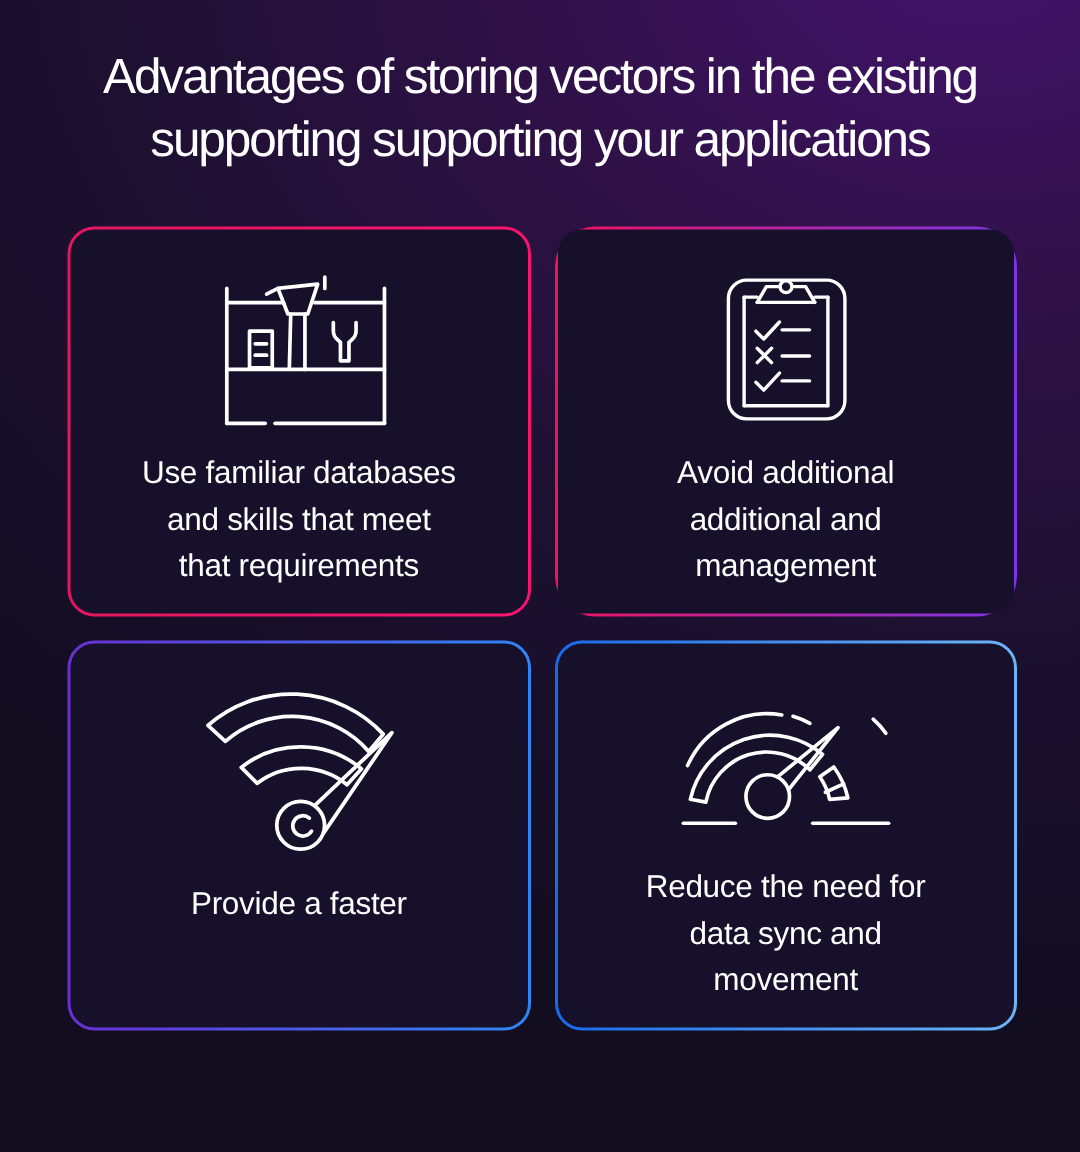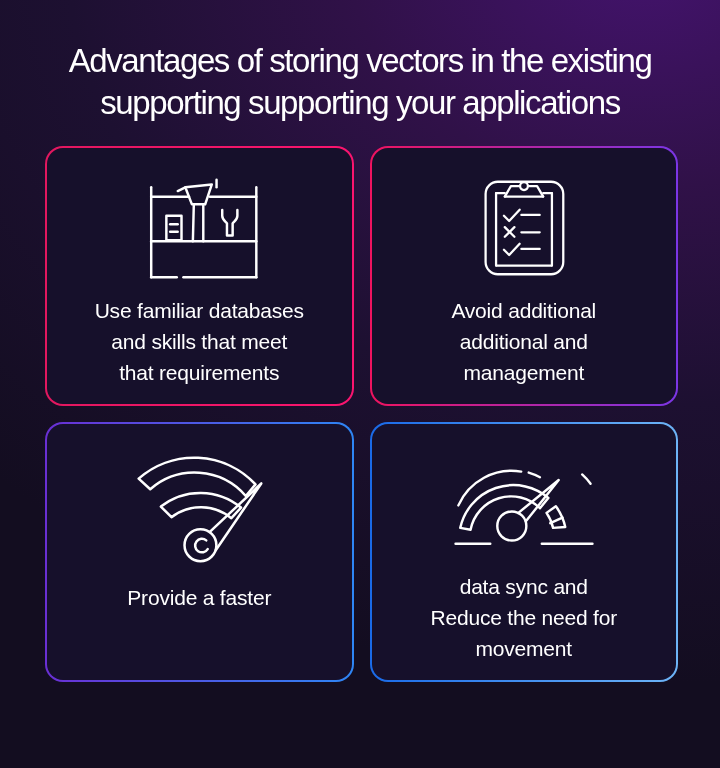--- a/index.html
+++ b/index.html
@@ -4,30 +4,30 @@
 <style>
   html,body{margin:0;padding:0;}
   body{
     width:720px;height:768px;overflow:hidden;
     font-family:"Liberation Sans", sans-serif;
     background:
       radial-gradient(130% 95% at 90% -6%, #44136e 0%, #301148 32%, #1d1031 62%, #130d20 100%);
     color:#fff;
   }
   .title{
-    margin:40px auto 0;
+    margin:30px auto 0;
     text-align:center;
     font-size:33px;
     line-height:42px;
     letter-spacing:-1.4px;
     font-weight:500;
     color:#ffffff;
   }
   .grid{
-    margin:22px 42px 0 45px;
+    margin:37px 42px 0 45px;
     display:grid;
     grid-template-columns:1fr 1fr;
     column-gap:33px;
     row-gap:38px;
     gap:16px;
   }
   .card{
     height:260px;
     border-radius:18px;
     padding:2px;
@@ -90,21 +90,21 @@
         </svg>
       </div>
       <div class="card-text">
         <div>Use familiar databases</div>
         <div>and skills that meet</div>
         <div>that requirements</div>
       </div>
     </div>
   </div>
 
-  <div class="card" style="background: linear-gradient(90deg, rgb(239, 19, 95), rgb(123, 54, 230));">
+  <div class="card" style="background: linear-gradient(90deg, rgb(239, 19, 95), rgb(123, 54, 230)); border-radius: 27px;">
     <div class="card-inner">
       <div class="icon-wrap">
         <svg width="96" height="114" viewBox="0 0 110 130">
           <rect x="11" y="12" width="89" height="106" rx="14"></rect>
           <path d="M23 25 V108"></path>
             <path d="M87 25 V108"></path>
           <path d="M23 25 H33"></path>
             <path d="M77 25 H87"></path>
           <path d="M23 108 H87"></path>
           <path d="M33 29 L40 17 H49"></path>
@@ -155,20 +155,20 @@
           <path d="M7 82 A58 58 0 0 1 101 50 L92 61 A44 44 0 0 0 18 84 Z"></path>
           <path d="M109 59 A58 58 0 0 1 119 81 L106 82 A44 44 0 0 0 99 66 Z"></path>
           <path d="M103 77 L116 71"></path>
           <circle cx="62" cy="80" r="15.5"></circle>
           <path d="M69 66 L112 31 L77 75"></path>
           <path d="M2 99 H39"></path>
             <path d="M94 99 H148"></path>
         </svg>
       </div>
       <div class="card-text">
+        <div>Reduce the need for</div>
         <div>data sync and</div>
-        <div>Reduce the need for</div>
         <div>movement</div>
       </div>
     </div>
   </div>
 
 </div>
 
 </body></html>

